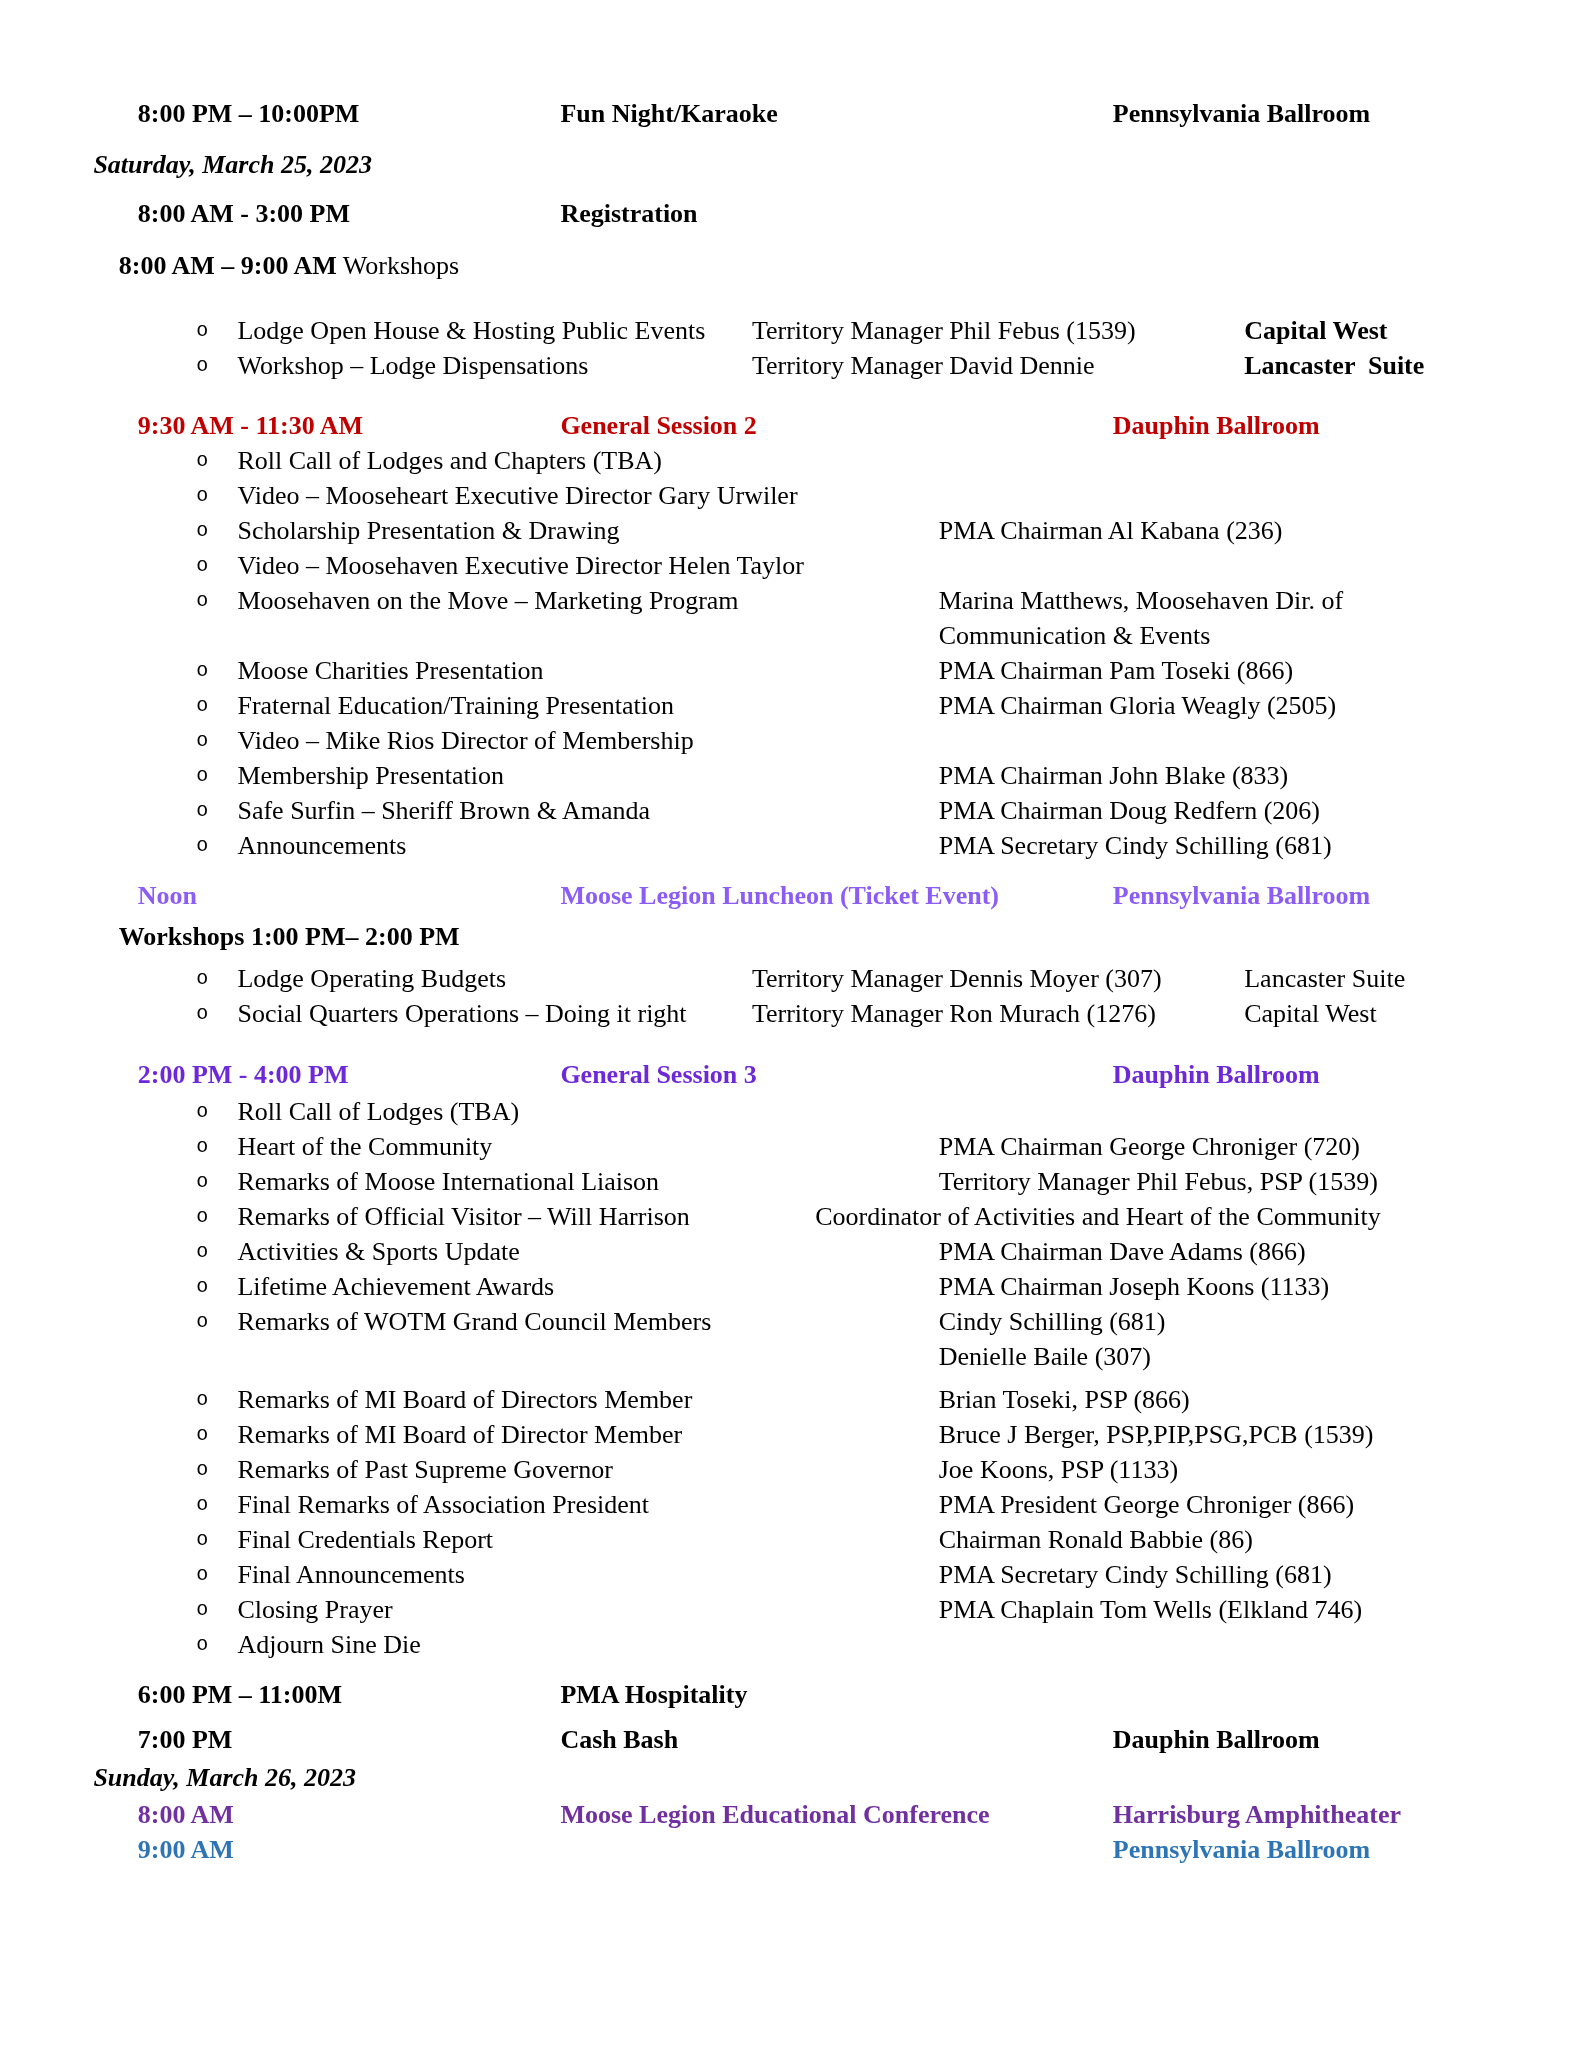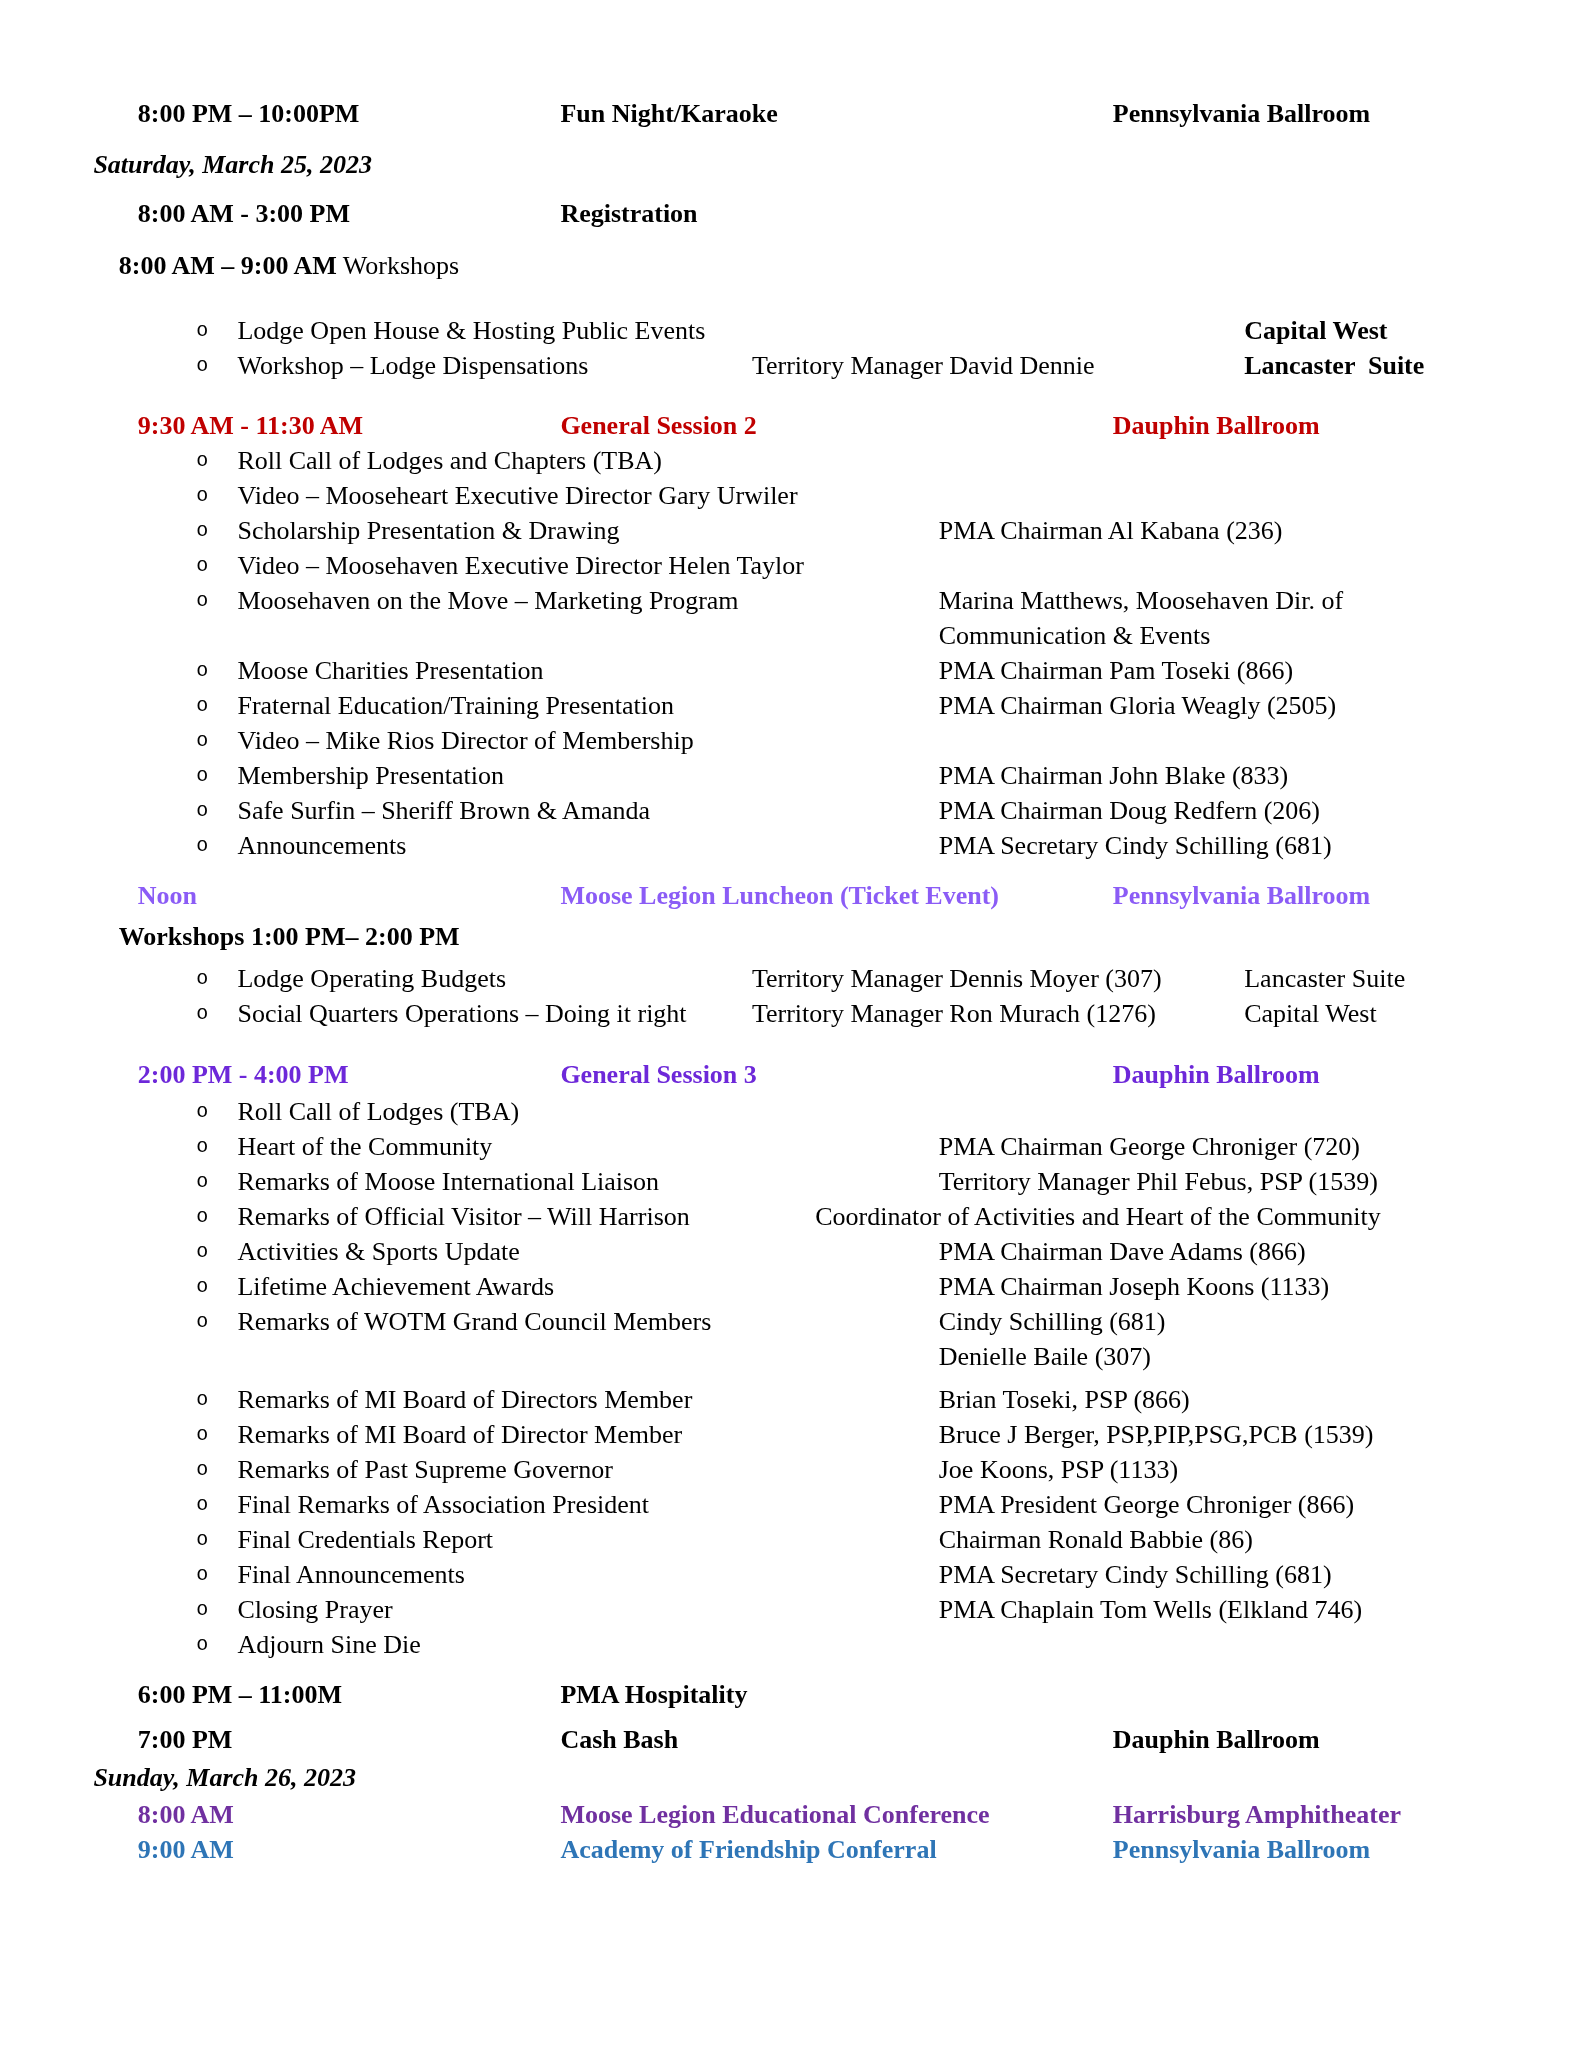--- a/index.html
+++ b/index.html
@@ -64,20 +64,21 @@
       <span class="cell c-time">8:00 AM - 3:00 PM</span>
       <span class="cell c-event">Registration</span>
     </div>
     <div class="row block-heading">
       <span class="cell c-heading"><span class="b-strong">8:00 AM – 9:00 AM</span><span class="b-normal"> Workshops</span></span>
     </div>
     <div class="block-bullets">
       <div class="row bullet-row">
         <span class="cell c-marker">o</span>
         <span class="cell c-label">Lodge Open House &amp; Hosting Public Events</span>
+        <span class="cell c-wpresenter">Territory Manager Phil Febus (1539)</span>
         <span class="cell c-wroom bold">Capital West</span>
       </div>
       <div class="row bullet-row">
         <span class="cell c-marker">o</span>
         <span class="cell c-label">Workshop – Lodge Dispensations</span>
         <span class="cell c-wpresenter">Territory Manager David Dennie</span>
         <span class="cell c-wroom bold">Lancaster  Suite</span>
       </div>
     </div>
     <div class="row block-event" style="color: rgb(192, 0, 0); padding-left: 38px;">
@@ -258,16 +259,15 @@
     <div class="row block-date">
       <span class="cell c-date">Sunday, March 26, 2023</span>
     </div>
     <div class="row block-event" style="color: rgb(112, 48, 160); padding-left: 10px;">
       <span class="cell c-time">8:00 AM</span>
       <span class="cell c-event">Moose Legion Educational Conference</span>
       <span class="cell c-room">Harrisburg Amphitheater</span>
     </div>
     <div class="row block-event" style="color: rgb(46, 117, 182);">
       <span class="cell c-time">9:00 AM</span>
-      <span class="cell c-event">Academy of Friendship Conferral</span>
       <span class="cell c-room">Pennsylvania Ballroom</span>
     </div>
   </div>
 
 </body></html>

